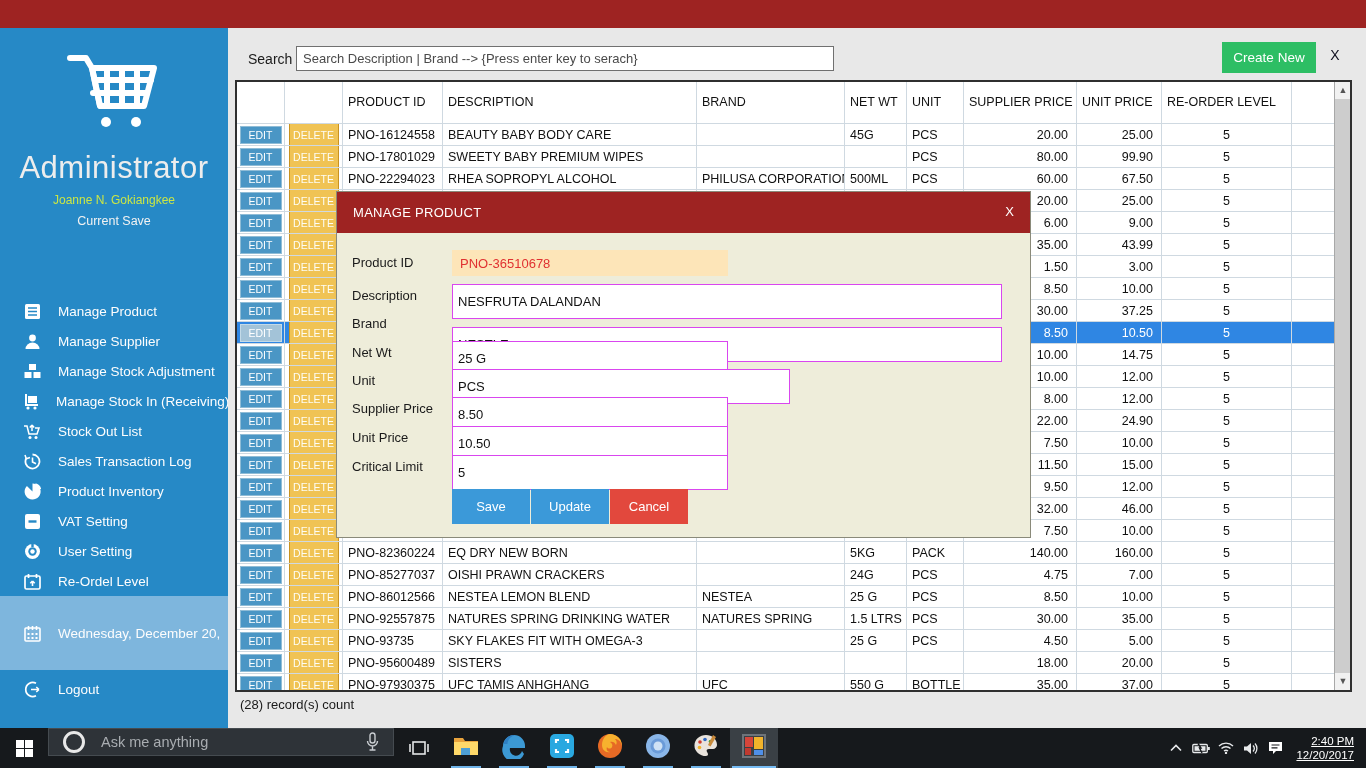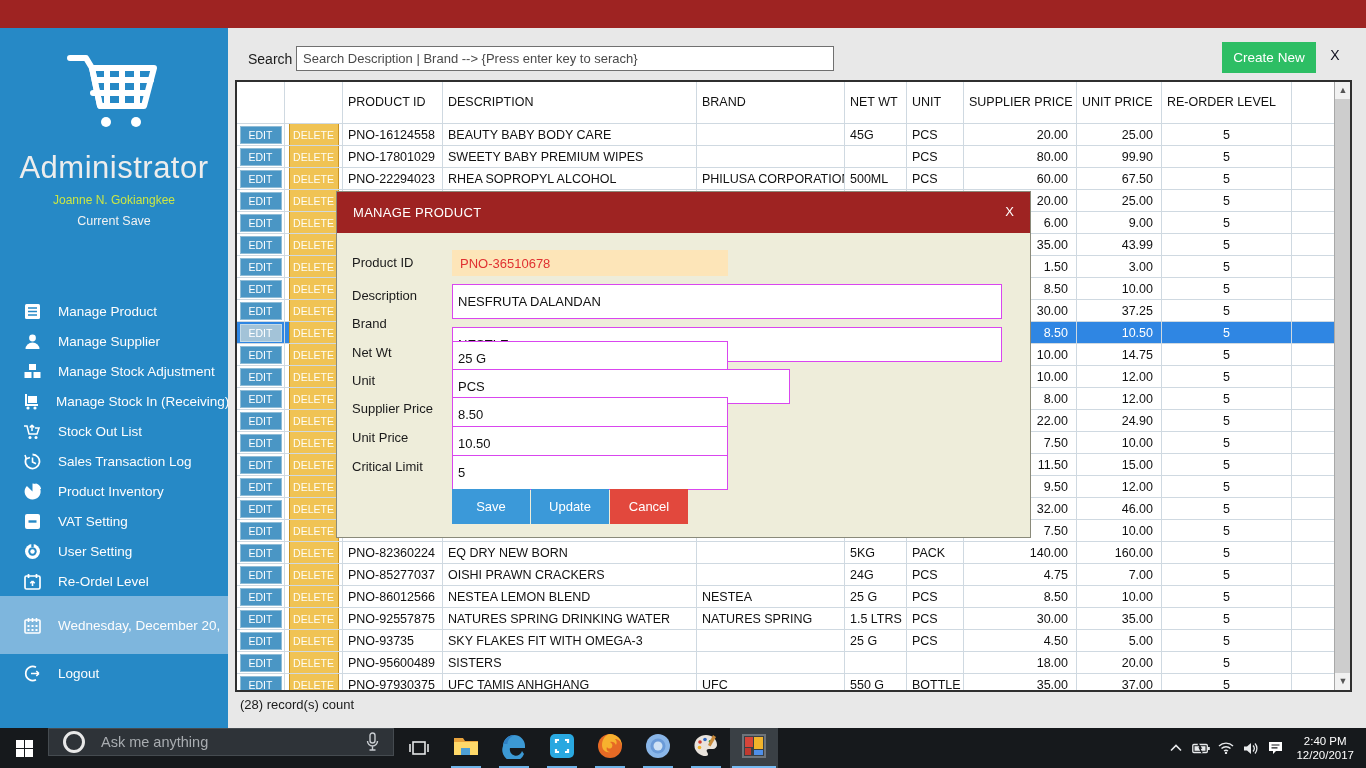--- a/index.html
+++ b/index.html
@@ -71,21 +71,21 @@
   .cortana-text { margin-left:16px; font-size:14.5px; color:#A9ADB1; flex:1; }
   .mic { margin-right:14px; }
   .taskview { position:absolute; left:398px; top:0; width:42px; height:40px; display:flex; align-items:center; justify-content:center; cursor:pointer; }
   .apps { position:absolute; left:442px; top:0; height:40px; display:flex; }
   .app-btn { width:48px; height:40px; position:relative; display:flex; align-items:center; justify-content:center; cursor:pointer; }
   .app-btn.active { background:#3A4045; }
   .app-underline { position:absolute; left:9px; right:9px; bottom:0; height:2px; background:#6FB3E8; }
   .app-btn.active .app-underline { left:2px; right:2px; background:#76BBF3; }
   .tray { position:absolute; right:0; top:0; height:40px; display:flex; align-items:center; }
   .tray-ic { width:25px; height:40px; display:flex; align-items:center; justify-content:center; cursor:pointer; }
-  .clock { text-align:center; color:#fff; font-size:11.5px; line-height:14px; margin:0 12px 0 8px; cursor:default; }
+  .clock { text-align:right; color:#fff; font-size:11.5px; line-height:14px; margin:0 12px 0 8px; cursor:default;text-decoration:underline; }
 </style>
 </head>
 <body>
 
 <div class="topbar"></div>
 
 <div class="sidebar">
   <div class="logo-wrap">
     <svg width="105" height="100" viewBox="0 0 105 100">
       <g fill="none" stroke="#FFFFFF" stroke-width="6" stroke-linecap="round" stroke-linejoin="round">
@@ -197,21 +197,21 @@
       <div class="menu-item">
         <span class="mi-icon">
           <svg width="17" height="17" viewBox="0 0 17 17">
             <rect x="1" y="3" width="15" height="13" rx="1.5" fill="none" stroke="#FFFFFF" stroke-width="1.7"></rect>
             <path d="M4.5 1 V5 M12.5 1 V5" stroke="#FFFFFF" stroke-width="1.7"></path>
             <path d="M8.5 13 V8 M8.5 8 L6.3 10.2 M8.5 8 L10.7 10.2" stroke="#FFFFFF" stroke-width="1.6" fill="none"></path>
           </svg>
         </span>
         <span class="mi-label">Re-Ordel Level</span>
       </div>
-      <div class="menu-highlight" style="padding: 14px 0px;">
+      <div class="menu-highlight" style="padding: 22px 0px;">
         <div class="menu-item">
           <span class="mi-icon">
             <svg width="17" height="17" viewBox="0 0 17 17">
               <rect x="1" y="3" width="15" height="13" rx="1" fill="none" stroke="#FFFFFF" stroke-width="1.6"></rect>
               <path d="M4.5 1 V5 M8.5 1 V5 M12.5 1 V5" stroke="#FFFFFF" stroke-width="1.6"></path>
               <g fill="#FFFFFF">
                 <rect x="3.5" y="8" width="2" height="2"></rect>
                 <rect x="7.5" y="8" width="2" height="2"></rect>
                 <rect x="11.5" y="8" width="2" height="2"></rect>
                 <rect x="3.5" y="12" width="2" height="2"></rect>

